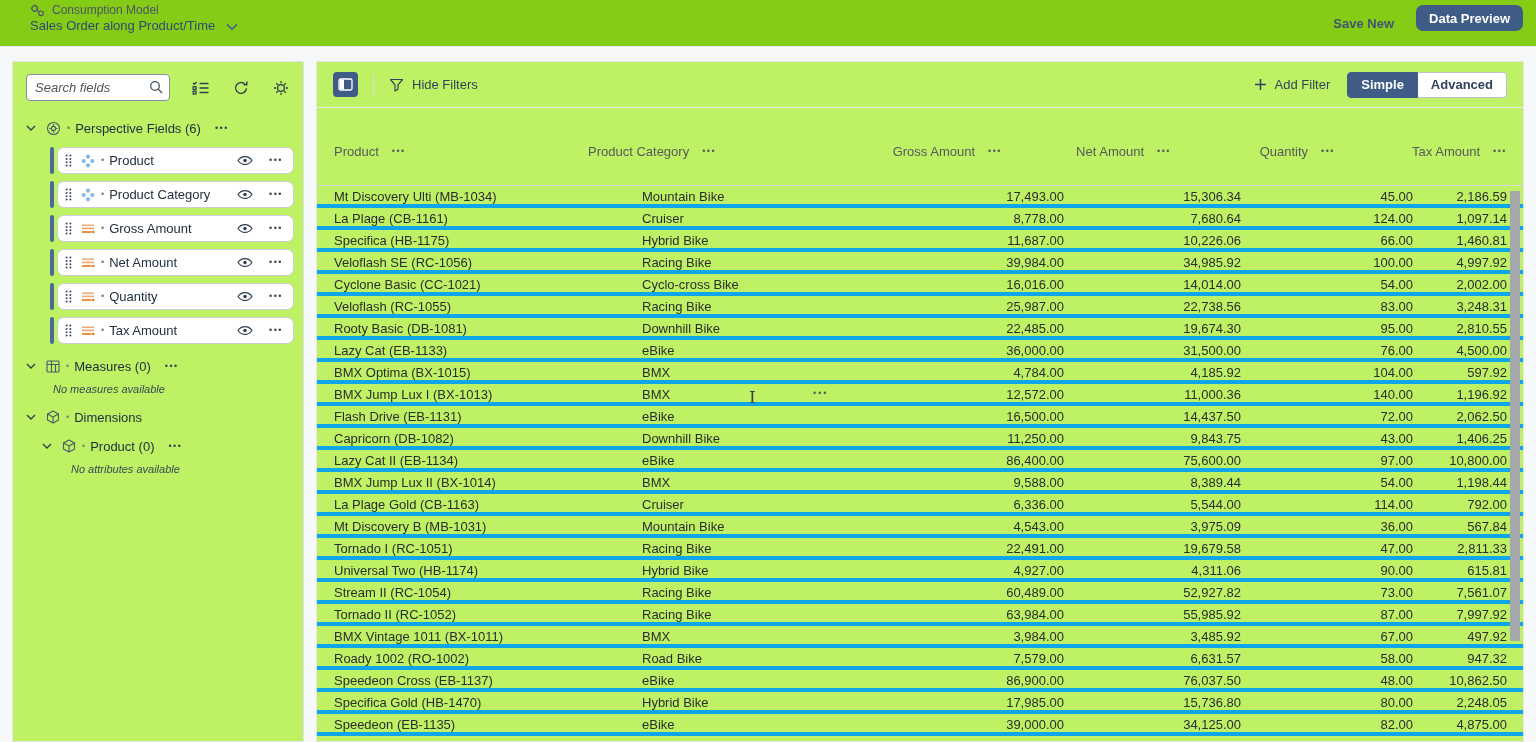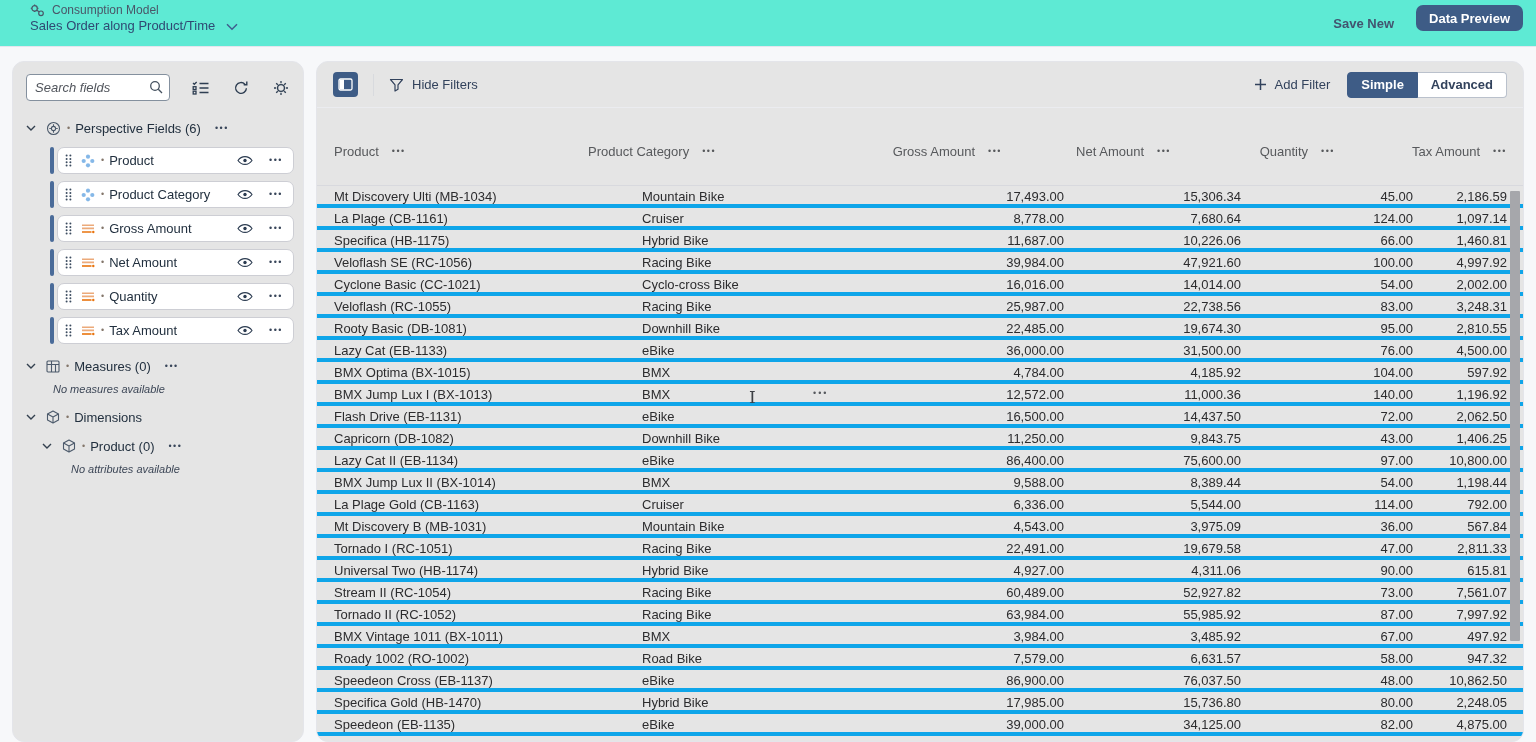--- a/index.html
+++ b/index.html
@@ -7,38 +7,38 @@
   body {
     font-family:"Liberation Sans", sans-serif;
     background:#f7f8fa;
     position:relative;
     color:#22303f;
   }
   svg { display:block; }
 
   
   .topbar {
-    height:47px; background:#5eead4; border-bottom:1px solid #e4e6ee;
+    height:47px; background:#84cc16; border-bottom:1px solid #e4e6ee;
     padding:3px 0 0 30px; position:relative;
   }
   .model-type { display:flex; align-items:center; gap:7px; color:#4a5668; font-size:12px; }
   .title-row { display:flex; align-items:center; gap:11px; margin-top:1px; cursor:pointer; }
   .title-row .title { font-size:13px; color:#2f4a73; }
   .title-row .chev { color:#3f5e8e; margin-top:3px; }
   .topbar-actions { position:absolute; right:13px; top:0; height:31px; display:flex; align-items:flex-end; gap:22px; }
   .save-new { font-size:13px; font-weight:700; color:#42546f; background:none; border:none; cursor:pointer; font-family:inherit; }
   .data-preview-btn {
     font-size:13px; font-weight:700; color:#fff; background:#3e5c86; border:none;
     height:26px; padding:0 13px; border-radius:7px; cursor:pointer; font-family:inherit;
   }
 
   
   .content { display:flex; gap:12px; padding:14px 12px 0 12px; height:695px; }
 
-  .panel { background:#e5e5e5; border:1px solid #e4e5ea; border-radius:12px; }
+  .panel { background:#bef264; border:1px solid #e4e5ea; border-radius:1px; }
 
   
   .sidebar { width:292px; flex:none; padding-top:12px; overflow:hidden; }
   .sidebar-toolbar { display:flex; align-items:center; padding:0 12px 0 13px; }
   .search-wrap { position:relative; width:155px; }
   .search-input {
     width:100%; height:27px; border:1px solid #84909e; border-radius:4px;
     padding:0 26px 0 8px; font-size:13px; font-style:italic; color:#454a52;
     font-family:inherit; background:#fff;
   }
@@ -561,21 +561,21 @@
     <div class="c c-category">Hybrid Bike</div>
     <div class="c c-num c-gross">11,687.00</div>
     <div class="c c-num c-net">10,226.06</div>
     <div class="c c-num c-qty">66.00</div>
     <div class="c c-num c-tax">1,460.81</div>
   </div>
         <div class="trow">
     <div class="c c-product">Veloflash SE (RC-1056)</div>
     <div class="c c-category">Racing Bike</div>
     <div class="c c-num c-gross">39,984.00</div>
-    <div class="c c-num c-net">47,921.60</div>
+    <div class="c c-num c-net">34,985.92</div>
     <div class="c c-num c-qty">100.00</div>
     <div class="c c-num c-tax">4,997.92</div>
   </div>
         <div class="trow">
     <div class="c c-product">Cyclone Basic (CC-1021)</div>
     <div class="c c-category">Cyclo-cross Bike</div>
     <div class="c c-num c-gross">16,016.00</div>
     <div class="c c-num c-net">14,014.00</div>
     <div class="c c-num c-qty">54.00</div>
     <div class="c c-num c-tax">2,002.00</div>

